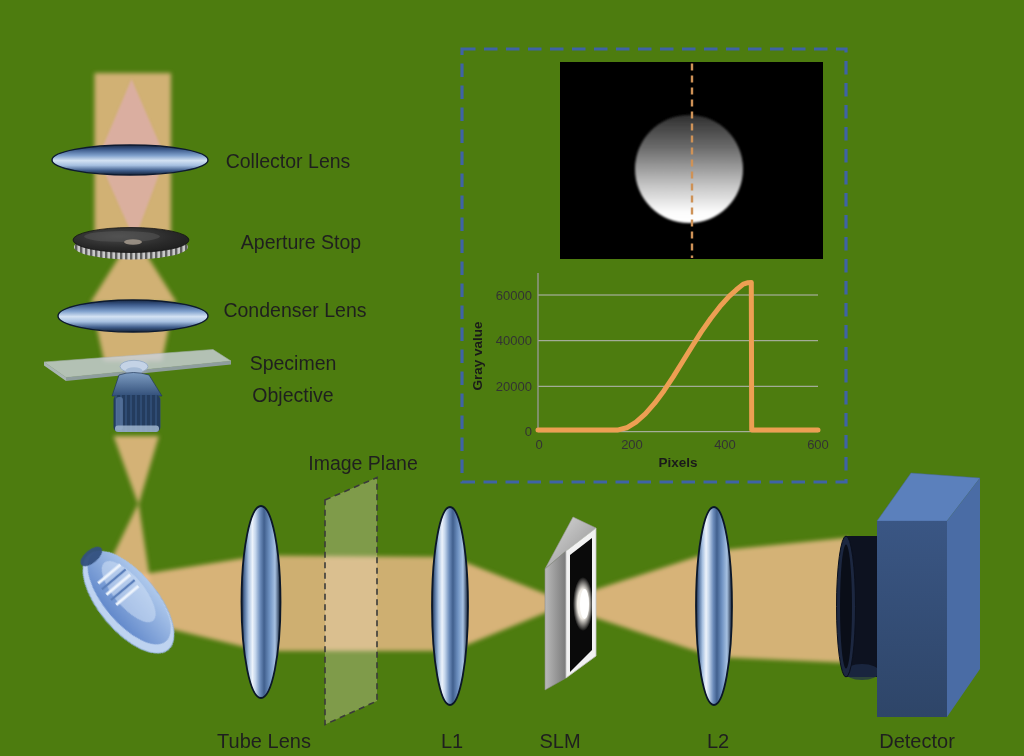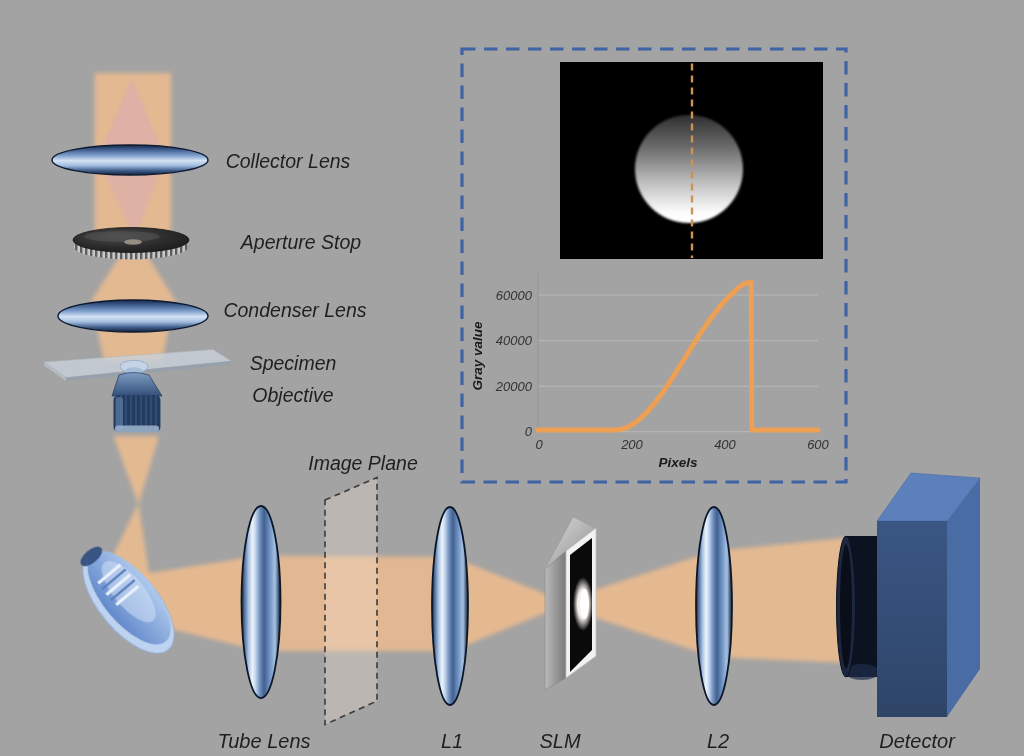--- a/index.html
+++ b/index.html
@@ -1,17 +1,17 @@
 <!DOCTYPE html>
 <html><head>
 <meta charset="utf-8">
 <style>
   html,body{margin:0;padding:0;background:#ffffff;}
-  .stage{position:relative;width:1024px;height:756px;background:#a3a3a3;overflow:hidden;
-         font-family:"Liberation Sans",sans-serif;font-style:italic;}
+  .stage{position:relative;width:1024px;height:756px;background:#4d7c0f;overflow:hidden;
+         font-family:"Liberation Sans",sans-serif;}
   svg text{font-family:"Liberation Sans",sans-serif;fill:#1f1f1f;}
   .lbl{font-size:19.5px;}
   .lbl-b{font-size:20px;}
   .tick{font-size:13px;fill:#333;}
   .axlbl{font-size:13.5px;font-weight:bold;fill:#1a1a1a;}
 </style>
 </head>
 <body>
 
 <div class="stage">

